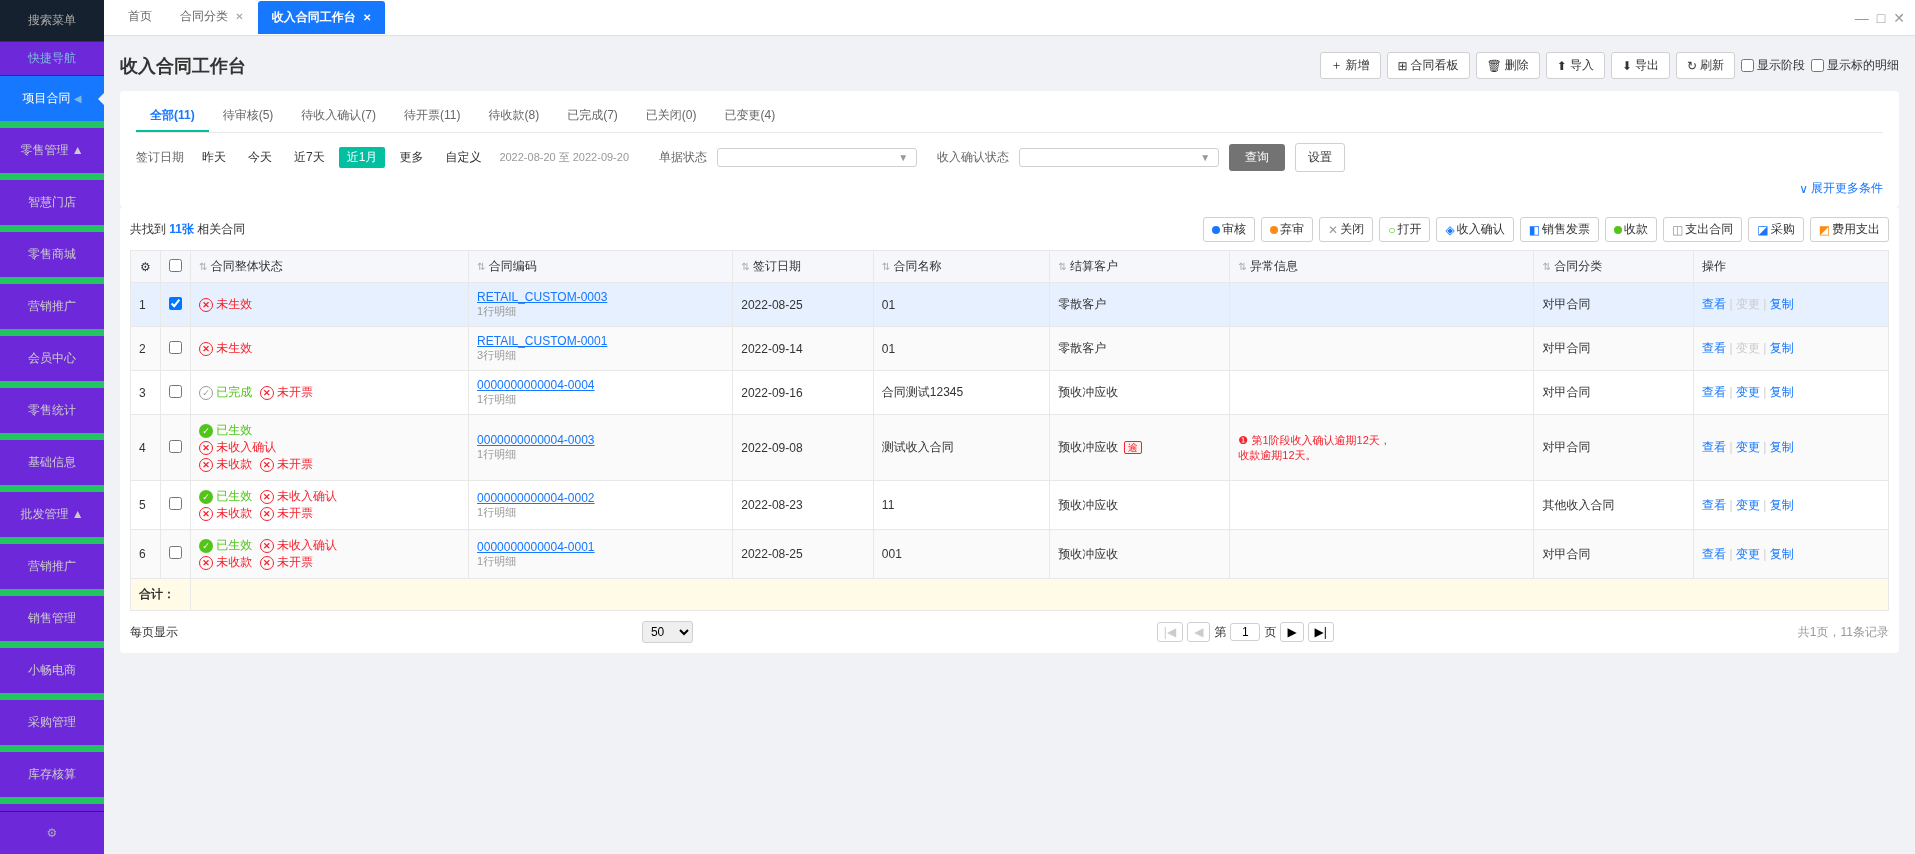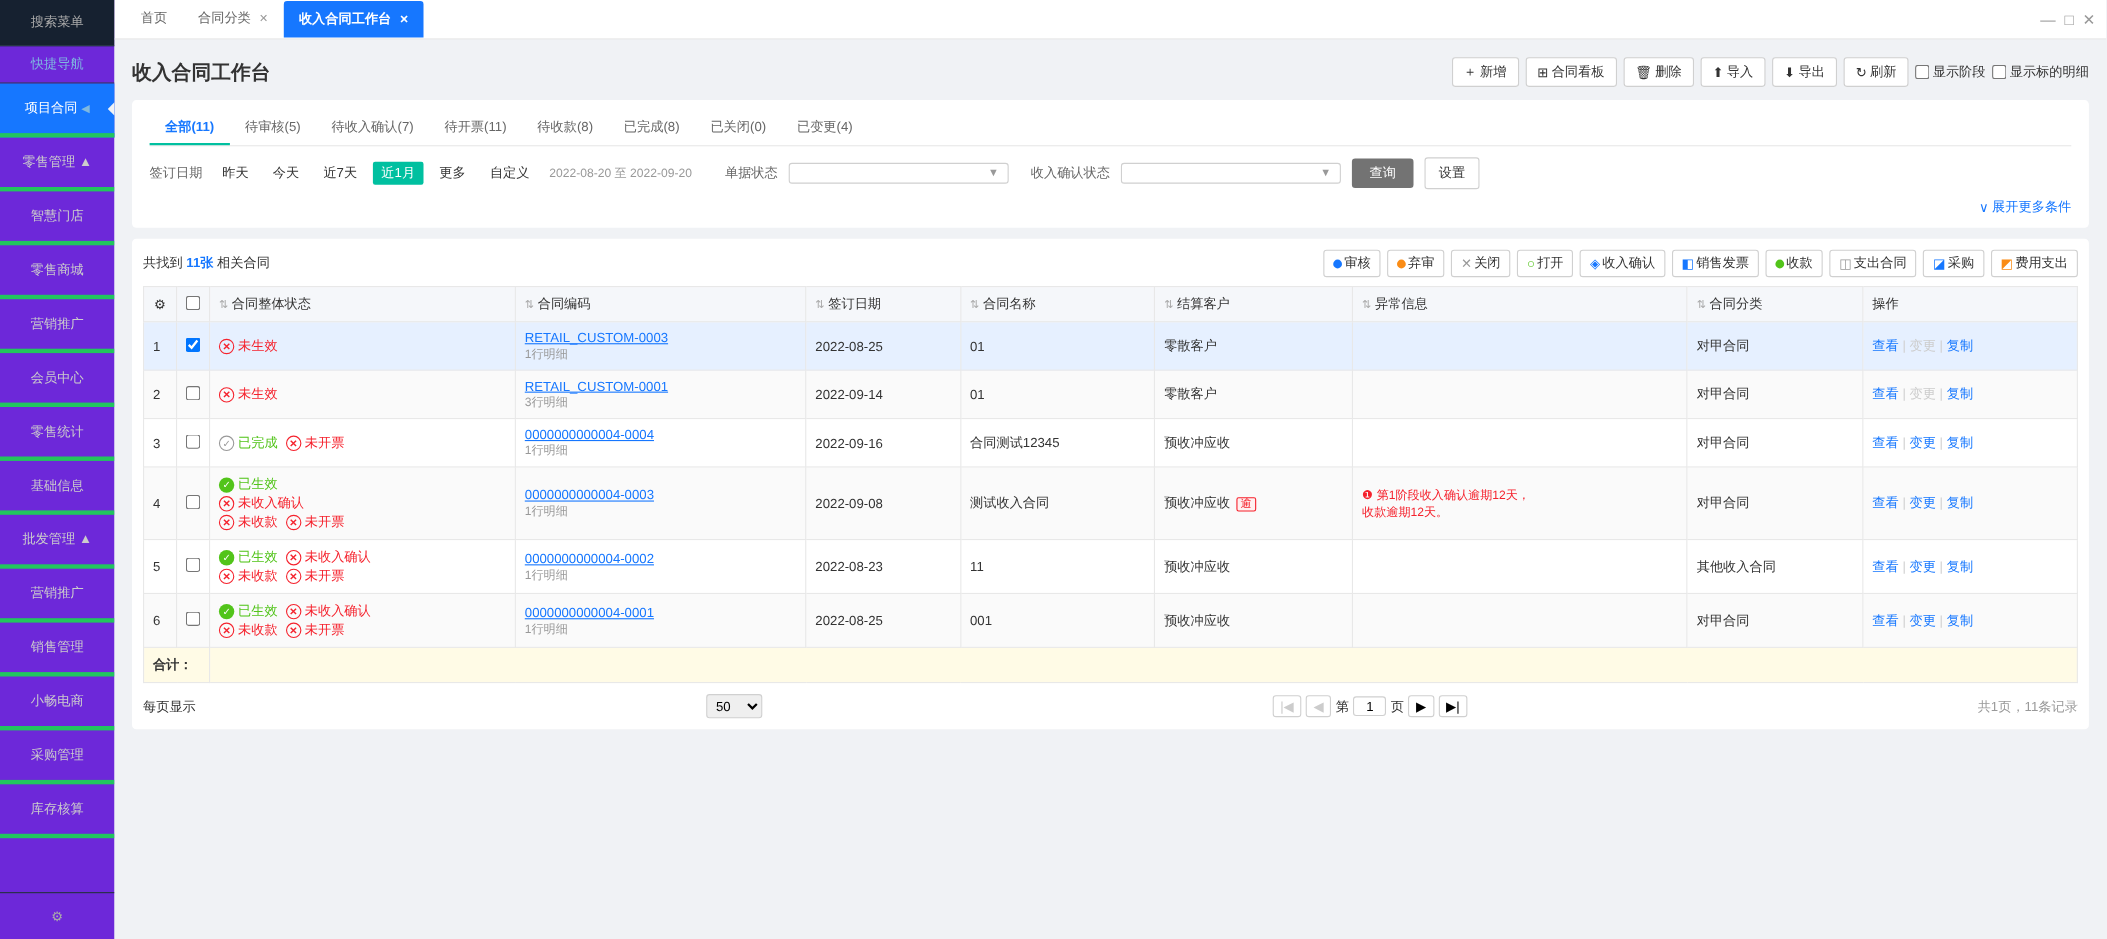--- a/index.html
+++ b/index.html
@@ -5,21 +5,21 @@
     * { box-sizing: border-box; margin: 0; padding: 0; }
     body { font-family: 'Microsoft YaHei', '微软雅黑', Arial, sans-serif; font-size: 12px; background: #f0f2f5; color: #333; overflow: hidden; }
 
     
     .app-container { display: flex; height: 854px; width: 1915px; overflow: hidden; }
 
     
     .sidebar { width: 104px; background: #6d28d9; display: flex; flex-direction: column; color: #ccc; flex-shrink: 0; }
     .sidebar-search { padding: 12px 8px; background: #162130; color: #aaa; font-size: 12px; text-align: center; cursor: pointer; border-bottom: 1px solid #2a3a4a; }
     .sidebar-nav { padding: 8px 8px; color: #7eb8e0; font-size: 12px; text-align: center; cursor: pointer; border-bottom: 1px solid #2a3a4a; }
-    .sidebar-item { padding: 14px 8px; text-align: center; font-size: 12px; cursor: pointer; border-bottom: 4px solid #22c55e; color: #ccc; }
+    .sidebar-item { padding: 14px 8px; text-align: center; font-size: 12px; cursor: pointer; border-bottom: 7px solid #22c55e; color: #ccc; }
     .sidebar-item.active { background: #1677ff; color: #fff; position: relative; }
     .sidebar-item.active::after { content: ''; position: absolute; right: 0; top: 50%; transform: translateY(-50%); border: 6px solid transparent; border-right: 6px solid #f0f2f5; }
     .sidebar-bottom { margin-top: auto; padding: 14px 8px; text-align: center; cursor: pointer; color: #aaa; border-top: 1px solid #243040; }
     .sidebar-expand-icon { color: #7eb8e0; font-size: 10px; }
 
     
     .main-area { flex: 1; display: flex; flex-direction: column; overflow: hidden; }
 
     
     .tabs-bar { background: #fff; border-bottom: 1px solid #e0e0e0; display: flex; align-items: center; padding: 0 10px; height: 36px; }
@@ -33,21 +33,21 @@
     .content-area { flex: 1; padding: 16px; overflow-y: auto; background: #f0f2f5; }
 
     
     .page-header { display: flex; align-items: center; justify-content: space-between; margin-bottom: 12px; }
     .page-title { font-size: 18px; font-weight: bold; color: #333; }
     .header-actions { display: flex; align-items: center; gap: 6px; }
     .btn-action { display: flex; align-items: center; gap: 3px; padding: 4px 10px; border: 1px solid #d0d0d0; background: #fff; border-radius: 3px; cursor: pointer; font-size: 12px; color: #333; }
     .checkbox-label { display: flex; align-items: center; gap: 3px; font-size: 12px; color: #333; cursor: pointer; }
 
     
-    .filter-card { background: #fff; border-radius: 4px; padding: 10px 16px; margin-bottom: 10px; }
+    .filter-card { background: #fff; border-radius: 4px; padding: 10px 16px; }
     .filter-tabs { display: flex; gap: 0; margin-bottom: 10px; border-bottom: 1px solid #e8e8e8; }
     .filter-tab { padding: 6px 14px; cursor: pointer; font-size: 12px; color: #666; border-bottom: 2px solid transparent; white-space: nowrap; }
     .filter-tab.active { color: #1677ff; border-bottom: 2px solid #1677ff; font-weight: bold; }
 
     .filter-row { display: flex; align-items: center; gap: 10px; flex-wrap: wrap; }
     .filter-label { font-size: 12px; color: #666; white-space: nowrap; }
     .filter-date-opts { display: flex; gap: 6px; align-items: center; }
     .date-opt { padding: 2px 8px; cursor: pointer; font-size: 12px; color: #333; border-radius: 2px; }
     .date-opt.active { background: #00c0a0; color: #fff; border-radius: 2px; }
     .date-range { font-size: 11px; color: #999; }
@@ -167,21 +167,21 @@
       </div>
 
       <div class="filter-card">
 
         <div class="filter-tabs">
           <div class="filter-tab active tab-active-green">全部(11)</div>
           <div class="filter-tab">待审核(5)</div>
           <div class="filter-tab">待收入确认(7)</div>
           <div class="filter-tab">待开票(11)</div>
           <div class="filter-tab">待收款(8)</div>
-          <div class="filter-tab">已完成(8)</div>
+          <div class="filter-tab">已完成(7)</div>
           <div class="filter-tab">已关闭(0)</div>
           <div class="filter-tab">已变更(4)</div>
         </div>
 
         <div class="filter-row">
           <span class="filter-label">签订日期</span>
           <div class="filter-date-opts">
             <span class="date-opt">昨天</span>
             <span class="date-opt">今天</span>
             <span class="date-opt">近7天</span>

